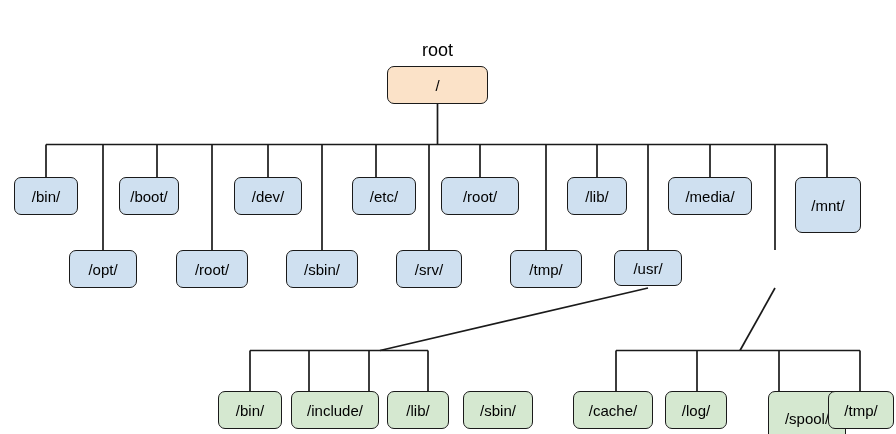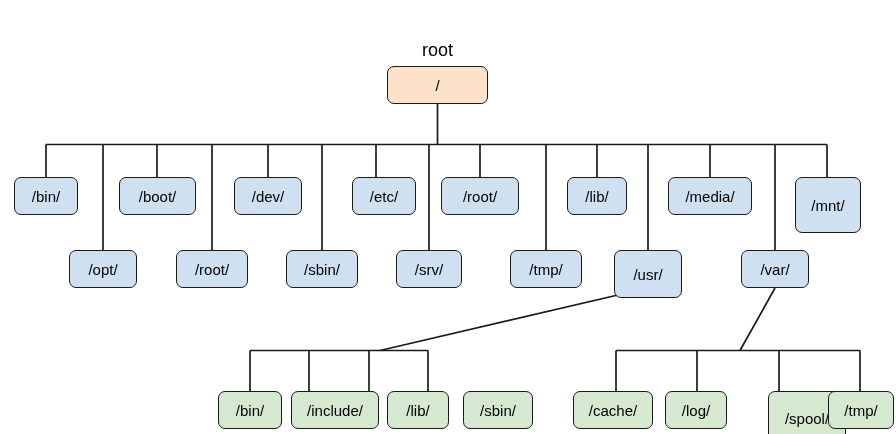--- a/index.html
+++ b/index.html
@@ -106,35 +106,34 @@
       <path d="M 779 350.5 L 779 391"></path>
       <path d="M 860 350.5 L 860 391"></path>
     </g>
   </svg>
 
   <div class="caption" style="left:387px; top:40px; width:101px;">root</div>
 
   <div class="node node-root" style="left:387px; top:66px; width:101px; height:38px;">/</div>
 
   <div class="node node-l1" style="left:14px; top:177px; width:64px; height:38px;">/bin/</div>
-  <div class="node node-l1" style="left:119px; top:177px; width:77px; height:38px;">/boot/</div>
+  <div class="node node-l1" style="left:119px; top:177px; width:60px; height:38px;">/boot/</div>
   <div class="node node-l1" style="left:234px; top:177px; width:68px; height:38px;">/dev/</div>
   <div class="node node-l1" style="left:344px; top:177px; width:64px; height:38px;margin-left:8px;">/etc/</div>
   <div class="node node-l1" style="left:441px; top:177px; width:78px; height:38px;">/root/</div>
   <div class="node node-l1" style="left:567px; top:177px; width:60px; height:38px;">/lib/</div>
   <div class="node node-l1" style="left:668px; top:177px; width:84px; height:38px;">/media/</div>
   <div class="node node-l1" style="left:795px; top:177px; width:66px; height:56px;">/mnt/</div>
 
   <div class="node node-l1" style="left:69px; top:250px; width:68px; height:38px;">/opt/</div>
   <div class="node node-l1" style="left:176px; top:250px; width:72px; height:38px;">/root/</div>
   <div class="node node-l1" style="left:286px; top:250px; width:72px; height:38px;">/sbin/</div>
   <div class="node node-l1" style="left:396px; top:250px; width:66px; height:38px;text-align:right;">/srv/</div>
   <div class="node node-l1" style="left:510px; top:250px; width:72px; height:38px;">/tmp/</div>
-  <div class="node node-l1" style="left:614px; top:250px; width:68px; height:48px;">/usr/</div>
-  <div class="node node-l1" style="left:741px; top:250px; width:68px; height:38px;">/var/</div>
+  <div class="node node-l1" style="left:614px; top:250px; width:68px; height:36px;">/usr/</div>
 
   <div class="node node-l2" style="left:218px; top:391px; width:64px; height:38px;">/bin/</div>
   <div class="node node-l2" style="left:291px; top:391px; width:88px; height:38px;">/include/</div>
   <div class="node node-l2" style="left:387px; top:391px; width:62px; height:38px;">/lib/</div>
   <div class="node node-l2" style="left:463px; top:391px; width:70px; height:38px;">/sbin/</div>
 
   <div class="node node-l2" style="left:573px; top:391px; width:80px; height:38px;">/cache/</div>
   <div class="node node-l2" style="left:665px; top:391px; width:62px; height:38px;">/log/</div>
   <div class="node node-l2" style="left:768px; top:391px; width:78px; height:54px;">/spool/</div>
   <div class="node node-l2" style="left:828px; top:391px; width:66px; height:38px;">/tmp/</div>

